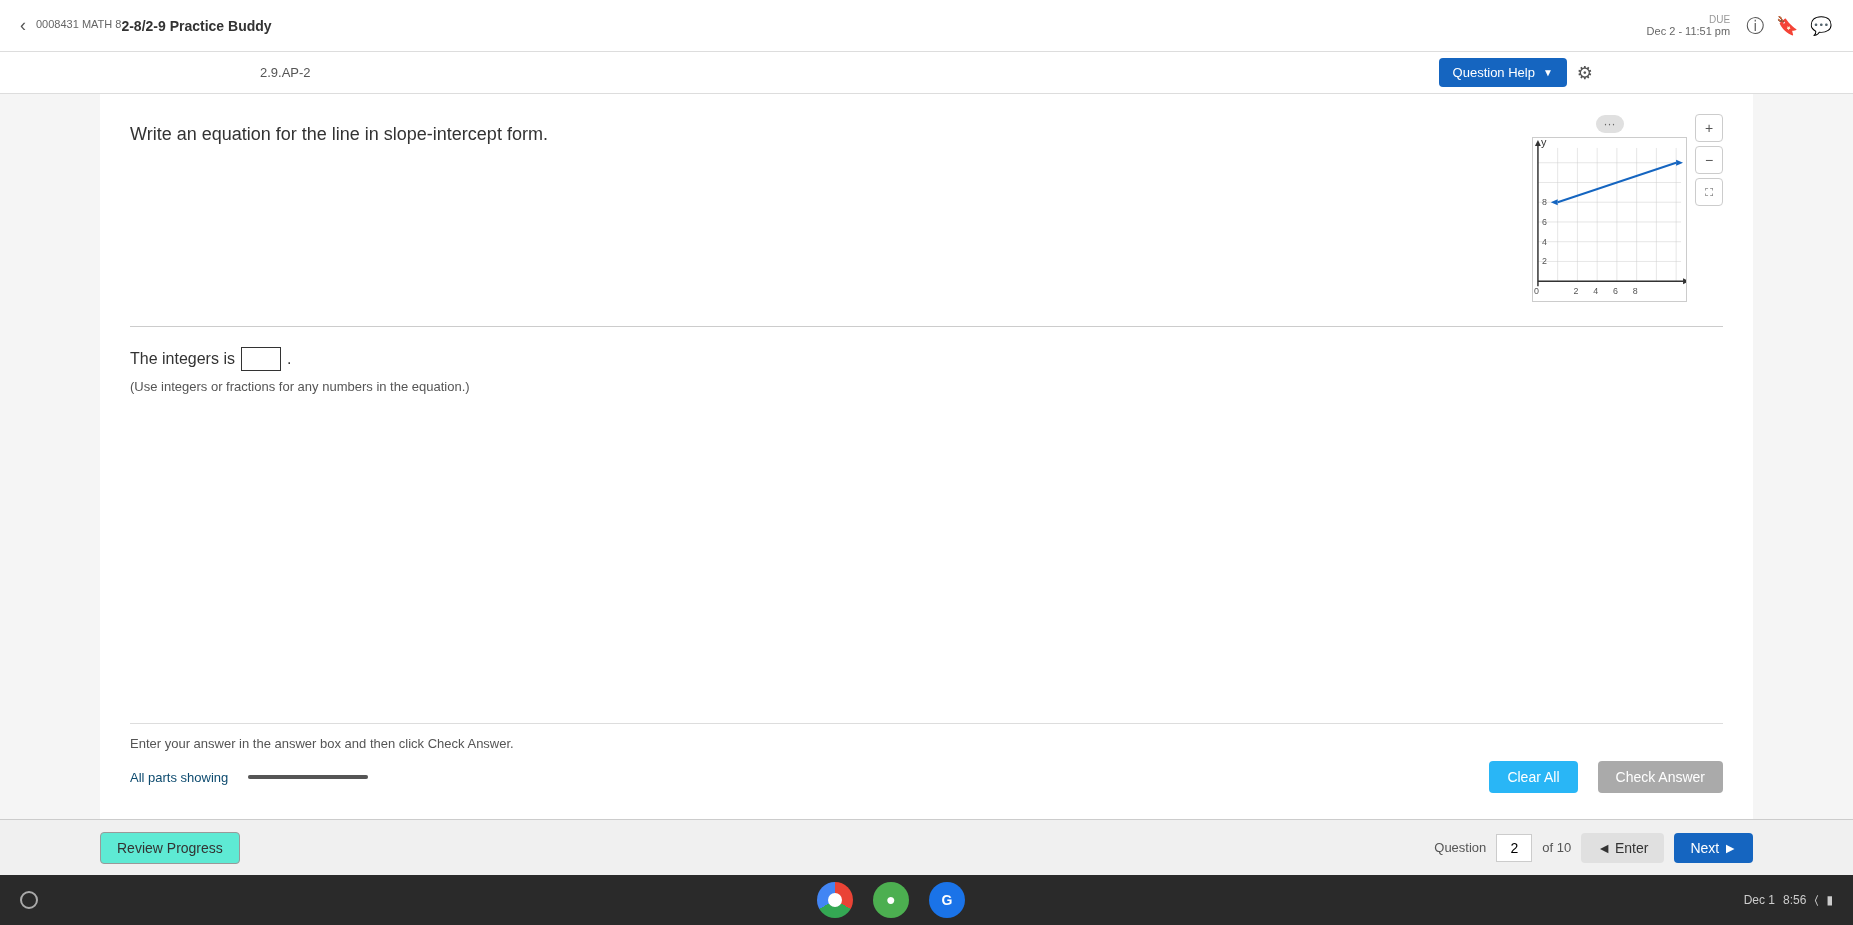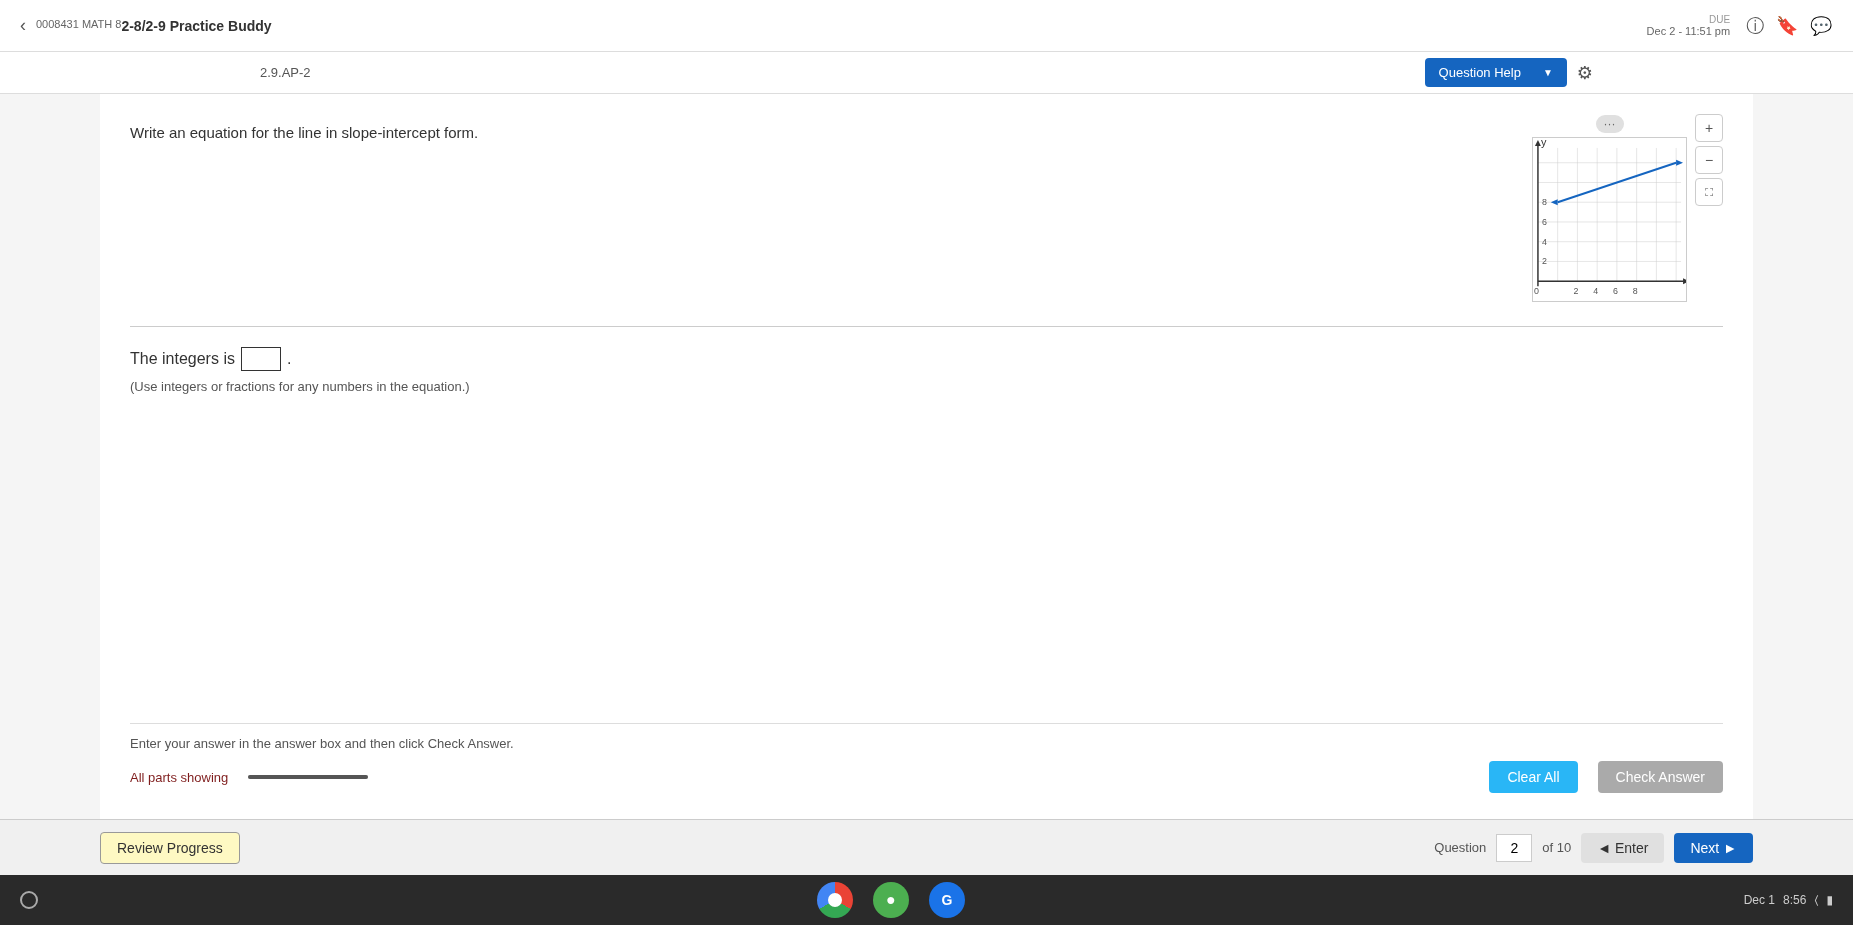--- a/index.html
+++ b/index.html
@@ -92,21 +92,21 @@
     .question-help-btn {
       background: #1565c0;
       color: #fff;
       border: none;
       padding: 7px 14px;
       border-radius: 4px;
       font-size: 13px;
       cursor: pointer;
       display: flex;
       align-items: center;
-      gap: 22px;
+      gap: 8px;
     }
     .question-help-btn .dropdown-arrow {
       font-size: 10px;
     }
     .settings-icon {
       font-size: 18px;
       color: #555;
       cursor: pointer;
     }
 
@@ -129,21 +129,21 @@
 
     
     .question-section {
       display: flex;
       gap: 30px;
       padding-bottom: 20px;
       border-bottom: 1px solid #ccc;
     }
 
     .question-text {
-      font-size: 15px;
+      font-size: 18px;
       color: #333;
       flex: 1;
       padding-top: 10px;
     }
 
     
     .graph-container {
       position: relative;
       display: flex;
       gap: 8px;
@@ -214,21 +214,21 @@
       color: #555;
       margin-bottom: 10px;
     }
     .controls-row {
       display: flex;
       align-items: center;
       gap: 20px;
     }
     .all-parts-label {
       font-size: 13px;
-      color: #7f1d1d;
+      color: #0c4a6e;
     }
     .progress-bar-container {
       width: 120px;
       height: 4px;
       background: #ccc;
       border-radius: 2px;
     }
     .progress-bar-fill {
       height: 100%;
       background: #555;
@@ -259,21 +259,21 @@
     .footer-bar {
       background: #f0f0f0;
       border-top: 1px solid #ccc;
       display: flex;
       align-items: center;
       justify-content: space-between;
       padding: 10px 100px;
       height: 56px;
     }
     .review-progress-btn {
-      background: #fef9c3;
+      background: #5eead4;
       border: 1px solid #999;
       padding: 7px 16px;
       border-radius: 4px;
       font-size: 14px;
       cursor: pointer;
       color: #333;
     }
     .question-nav {
       display: flex;
       align-items: center;

